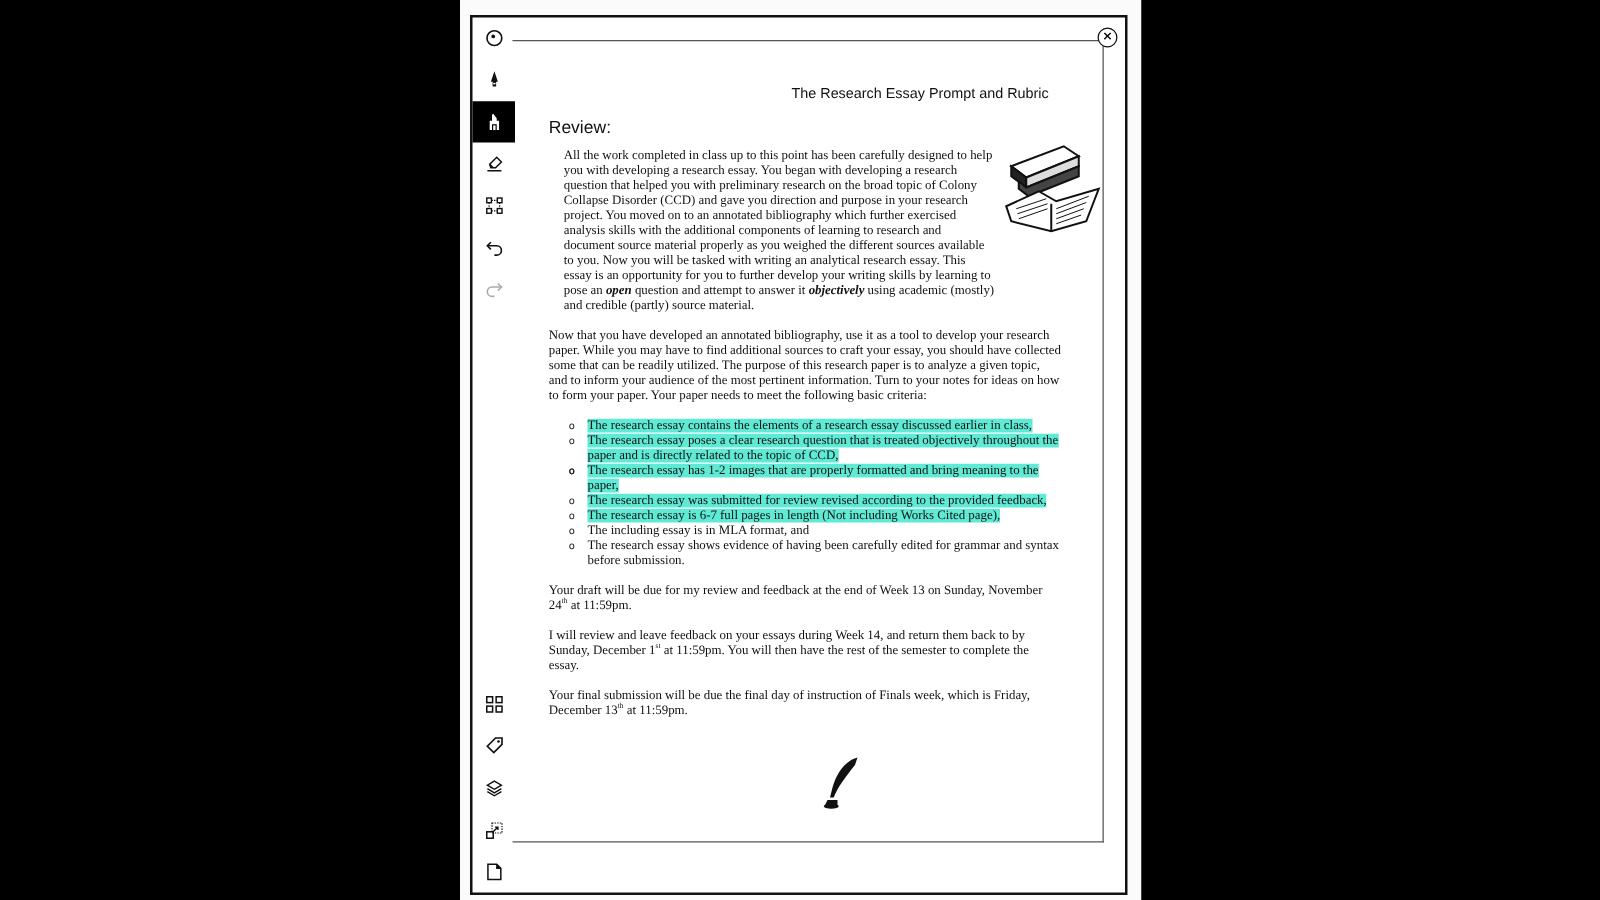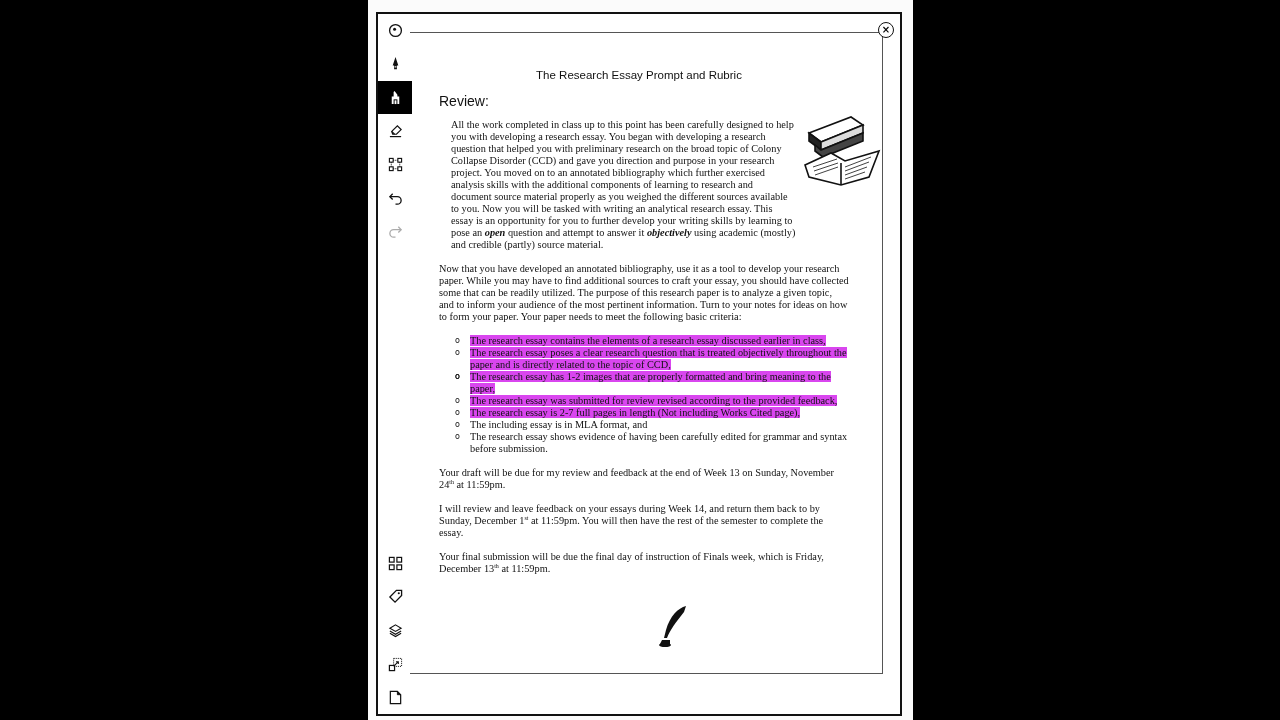--- a/index.html
+++ b/index.html
@@ -7,30 +7,30 @@
     .device { position:absolute; left:368px; top:0; width:545px; height:720px; background:#fbfbfb; }
     .screen { position:absolute; left:8px; top:12px; width:522px; height:700px; border:2px solid #111; background:#fff; }
     .toolbar { position:absolute; left:0; top:0; width:34px; height:100%; }
     .tool { position:absolute; left:0; width:34px; height:33px; display:flex; align-items:center; justify-content:center; cursor:pointer; }
     .tool svg { width:15px; height:15px; }
     .tool.active { background:#000; }
     .tool.disabled svg { opacity:0.35; }
     .page-frame { position:absolute; left:32px; top:18px; width:472px; height:640px; border-top:1px solid #555; border-right:1px solid #555; border-bottom:1px solid #555; }
     .close-btn { position:absolute; left:500px; top:8px; width:14px; height:14px; border:1.5px solid #111; border-radius:50%; background:#fff; display:flex; align-items:center; justify-content:center; font-family:"DejaVu Sans", sans-serif; font-size:10px; line-height:1; font-weight:bold; cursor:pointer; }
     .doc { position:absolute; left:61px; top:55px; width:410px; font-size:10.3px; line-height:12px; color:#111; }
-    .doc-title { font-family:"Liberation Sans", sans-serif; font-size:11.5px; text-align:center; width:400px; margin:0 0 14px 0; }
+    .doc-title { font-family:"Liberation Sans", sans-serif; font-size:11.5px; text-align:right; width:400px; margin:0 0 14px 0; }
     .heading { font-family:"Liberation Sans", sans-serif; font-size:14px; margin:0 0 12px 0; }
     .para { margin:0 0 12px 0; }
     .review-para { width:345px; }
     .review-wrap { position:relative;margin-left:12px; }
     .books { position:absolute; left:350px; top:-4px; width:80px; height:75px; }
     ul.criteria { list-style:none; margin:0 0 12px 0; padding:0 0 0 16px; }
     ul.criteria li { position:relative; padding-left:15px; }
     ul.criteria li .bullet { position:absolute; left:0; top:0; font-family:"DejaVu Sans", sans-serif; font-size:8px; }
-    .hl { background:#d946ef; }
+    .hl { background:#5eead4; }
     .quill { position:absolute; left:278px; top:590px; width:32px; height:44px; }
     sup { font-size:6px; line-height:0; }
   </style>
 </head>
 <body>
 
 <div class="device">
   <div class="screen">
 
     <div class="toolbar">
@@ -142,21 +142,21 @@
       </div>
 
       <p class="para">Now that you have developed an annotated bibliography, use it as a tool to develop your research paper. While you may have to find additional sources to craft your essay, you should have collected some that can be readily utilized. The purpose of this research paper is to analyze a given topic, and to inform your audience of the most pertinent information. Turn to your notes for ideas on how to form your paper. Your paper needs to meet the following basic criteria:</p>
 
       <ul class="criteria">
         <li><span class="bullet">o</span><span class="hl">The research essay contains the elements of a research essay discussed earlier in class,</span></li>
         <li><span class="bullet">o</span><span class="hl">The research essay poses a clear research question that is treated objectively throughout the paper and is directly related to the topic of CCD,</span></li>
         <li><span class="bullet">o</span></li>
         <li><span class="bullet">o</span><span class="hl">The research essay has 1-2 images that are properly formatted and bring meaning to the paper,</span></li>
         <li><span class="bullet">o</span><span class="hl">The research essay was submitted for review revised according to the provided feedback,</span></li>
-        <li><span class="bullet">o</span><span class="hl">The research essay is 2-7 full pages in length (Not including Works Cited page),</span></li>
+        <li><span class="bullet">o</span><span class="hl">The research essay is 6-7 full pages in length (Not including Works Cited page),</span></li>
         <li><span class="bullet">o</span><span>The including essay is in MLA format, and</span></li>
         <li><span class="bullet">o</span><span>The research essay shows evidence of having been carefully edited for grammar and syntax before submission.</span></li>
       </ul>
 
       <p class="para"><span>Your draft will be due for my review and feedback at the end of Week 13 on Sunday, November 24</span><sup>th</sup><span> at 11:59pm.</span></p>
       <p class="para"><span>I will review and leave feedback on your essays during Week 14, and return them back to by Sunday, December 1</span><sup>st</sup><span> at 11:59pm. You will then have the rest of the semester to complete the essay.</span></p>
       <p class="para"><span>Your final submission will be due the final day of instruction of Finals week, which is Friday, December 13</span><sup>th</sup><span> at 11:59pm.</span></p>
     </div>
 
     <svg class="quill" viewBox="0 0 32 44">

